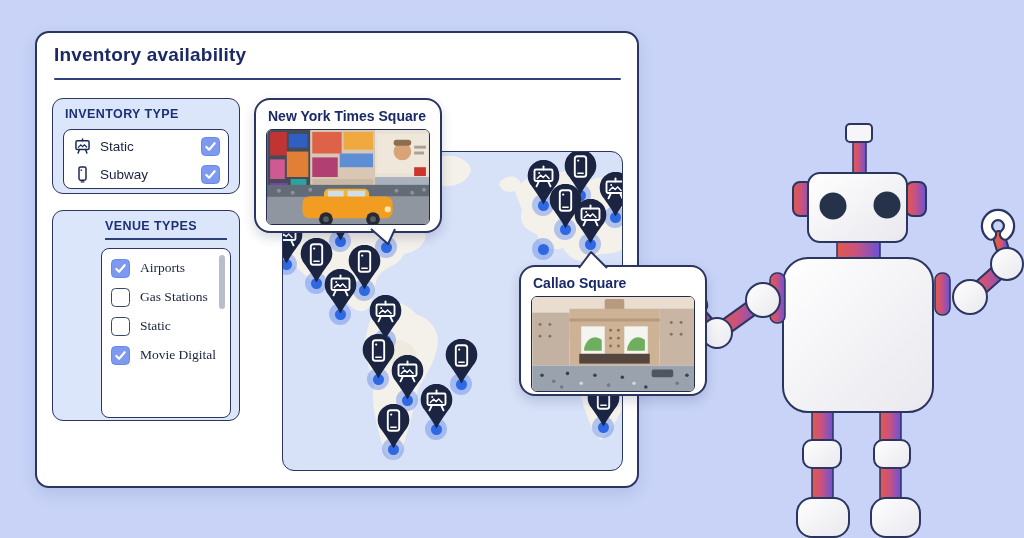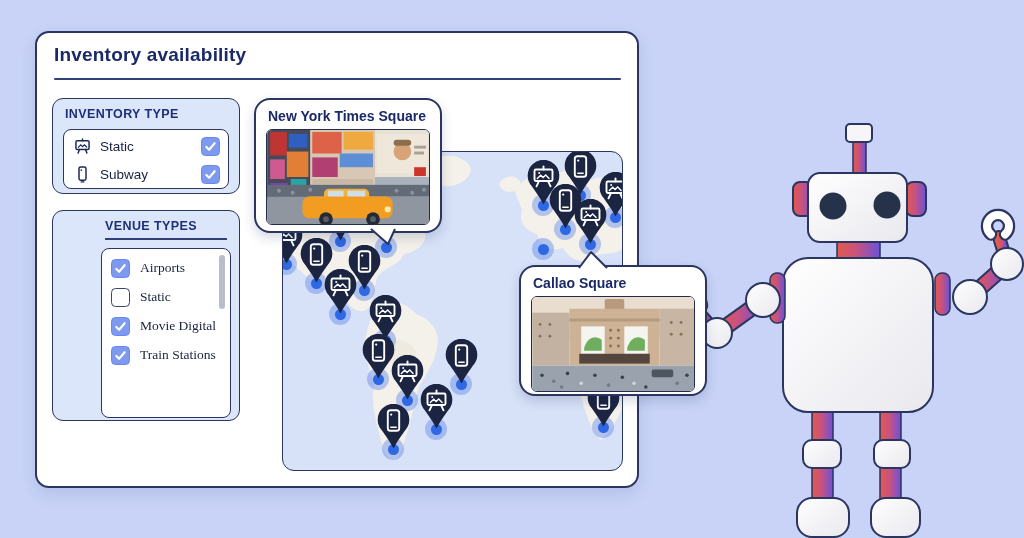--- a/index.html
+++ b/index.html
@@ -132,37 +132,33 @@
     <div class="venue-row">
           <span class="cb on">
             <svg viewBox="0 0 14 14" width="13" height="13">
               <path d="M2.5,7.5 L5.5,10.5 L11.5,3.5" stroke="#fff" stroke-width="2.3" fill="none" stroke-linecap="round" stroke-linejoin="round"></path>
             </svg>
           </span>
           <span class="row-label">Airports</span>
         </div>
         <div class="venue-row">
           <span class="cb"></span>
+          <span class="row-label">Gas Stations</span>
+        </div>
+        <div class="venue-row">
+          <span class="cb"></span>
           <span class="row-label">Static</span>
         </div>
         <div class="venue-row">
           <span class="cb on">
             <svg viewBox="0 0 14 14" width="13" height="13">
               <path d="M2.5,7.5 L5.5,10.5 L11.5,3.5" stroke="#fff" stroke-width="2.3" fill="none" stroke-linecap="round" stroke-linejoin="round"></path>
             </svg>
           </span>
           <span class="row-label">Movie Digital</span>
-        </div>
-        <div class="venue-row">
-          <span class="cb on">
-            <svg viewBox="0 0 14 14" width="13" height="13">
-              <path d="M2.5,7.5 L5.5,10.5 L11.5,3.5" stroke="#fff" stroke-width="2.3" fill="none" stroke-linecap="round" stroke-linejoin="round"></path>
-            </svg>
-          </span>
-          <span class="row-label">Train Stations</span>
         </div>
       </div>
   </section>
 
   <div class="map">
     <svg class="land" width="341" height="320" viewBox="0 0 341 320">
       <g fill="#f4f1ea">
         <path d="M0,16 C28,6 58,12 78,26 C98,18 122,24 130,40 C142,52 118,62 128,72 C152,76 144,98 121,102 C113,118 97,114 93,130 L88,152 C82,164 70,160 63,148 C38,140 16,118 6,108 L0,102 Z"></path>
         <path d="M150,6 C168,0 186,6 188,18 C186,30 170,37 156,33 C145,27 143,11 150,6 Z"></path>
         <path d="M92,152 C104,144 124,151 133,162 C151,168 159,184 153,200 C149,218 137,228 133,244 C129,266 123,287 117,301 C113,312 104,309 100,296 C94,272 87,252 91,232 C83,210 79,190 86,172 Z"></path>

